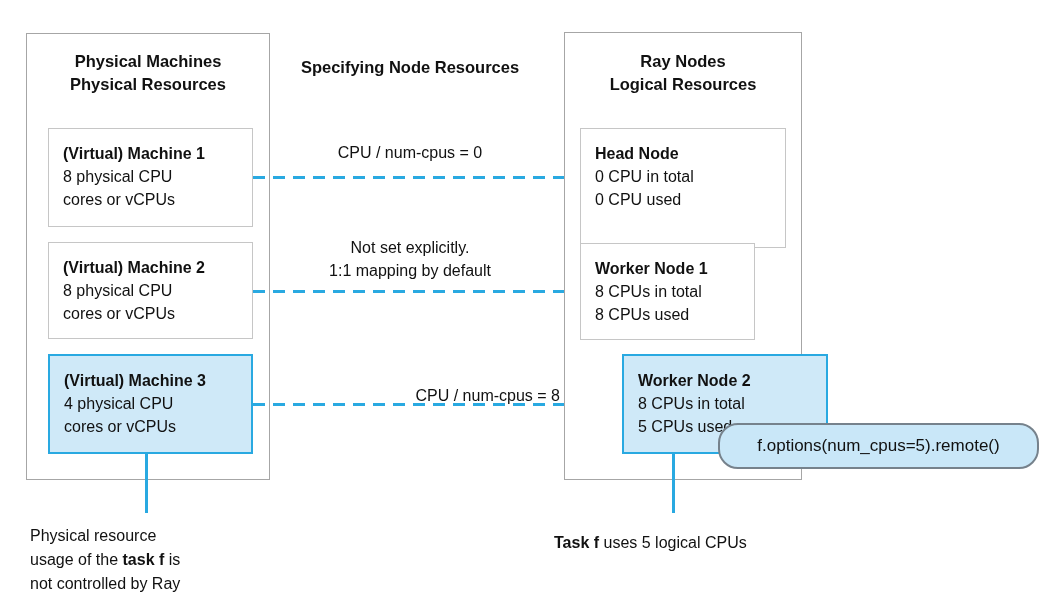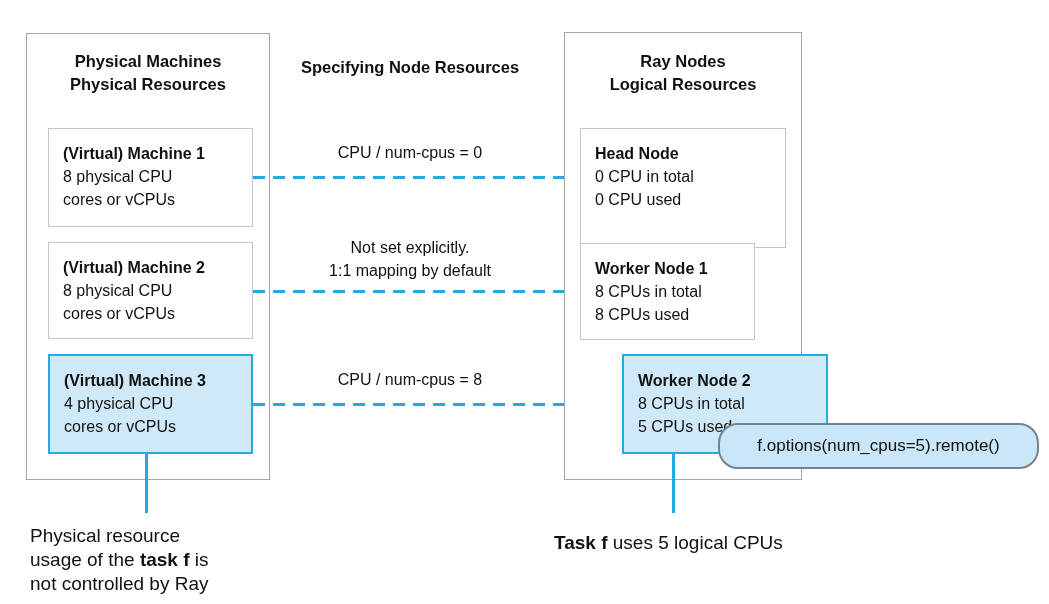--- a/index.html
+++ b/index.html
@@ -74,21 +74,21 @@
   .code-callout {
     background: var(--callout_fill);
     border: 2.5px solid var(--callout_border);
     border-radius: 20px;
     font-size: 17px;
     line-height: 41px;
     text-align: center;
     z-index: 5;
   }
   .annotation {
-    font-size: 19px;
+    font-size: 16px;
     line-height: 24px;
   }
   .annotation b, .annotation .bold-part { font-weight: bold; }
 </style>
 </head>
 <body>
 
 <div class="canvas">
 
   <div class="abs outer-panel" style="left:26px; top:33px; width:244px; height:447px;"></div>
@@ -113,21 +113,21 @@
   </div>
 
   <div class="abs mid-title" style="left:260px; top:58px;">Specifying Node Resources</div>
 
   <div class="abs mid-label" style="left:260px; top:141px;">CPU / num-cpus = 0</div>
   <div class="abs dash-line" style="left:253px; top:176px; width:327px;"></div>
 
   <div class="abs mid-label" style="left:260px; top:236px;"><span>Not set explicitly.</span><br><span>1:1 mapping by default</span></div>
   <div class="abs dash-line" style="left:253px; top:290px; width:327px;"></div>
 
-  <div class="abs mid-label" style="left:260px; top:368px;">CPU / num-cpus = 8</div>
+  <div class="abs mid-label" style="left:260px; top:384px;text-align:right;">CPU / num-cpus = 8</div>
   <div class="abs dash-line" style="left:253px; top:403px; width:327px;"></div>
 
   <div class="abs outer-panel" style="left:564px; top:32px; width:238px; height:448px;"></div>
   <div class="abs panel-title" style="left:564px; top:50px; width:238px;"><span>Ray Nodes</span><br><span>Logical Resources</span></div>
 
   <div class="abs node-box" style="left:580px; top:128px; width:206px; height:120px;">
     <div class="box-title">Head Node</div>
     <div>0 CPU in total</div>
     <div>0 CPU used</div>
   </div>

